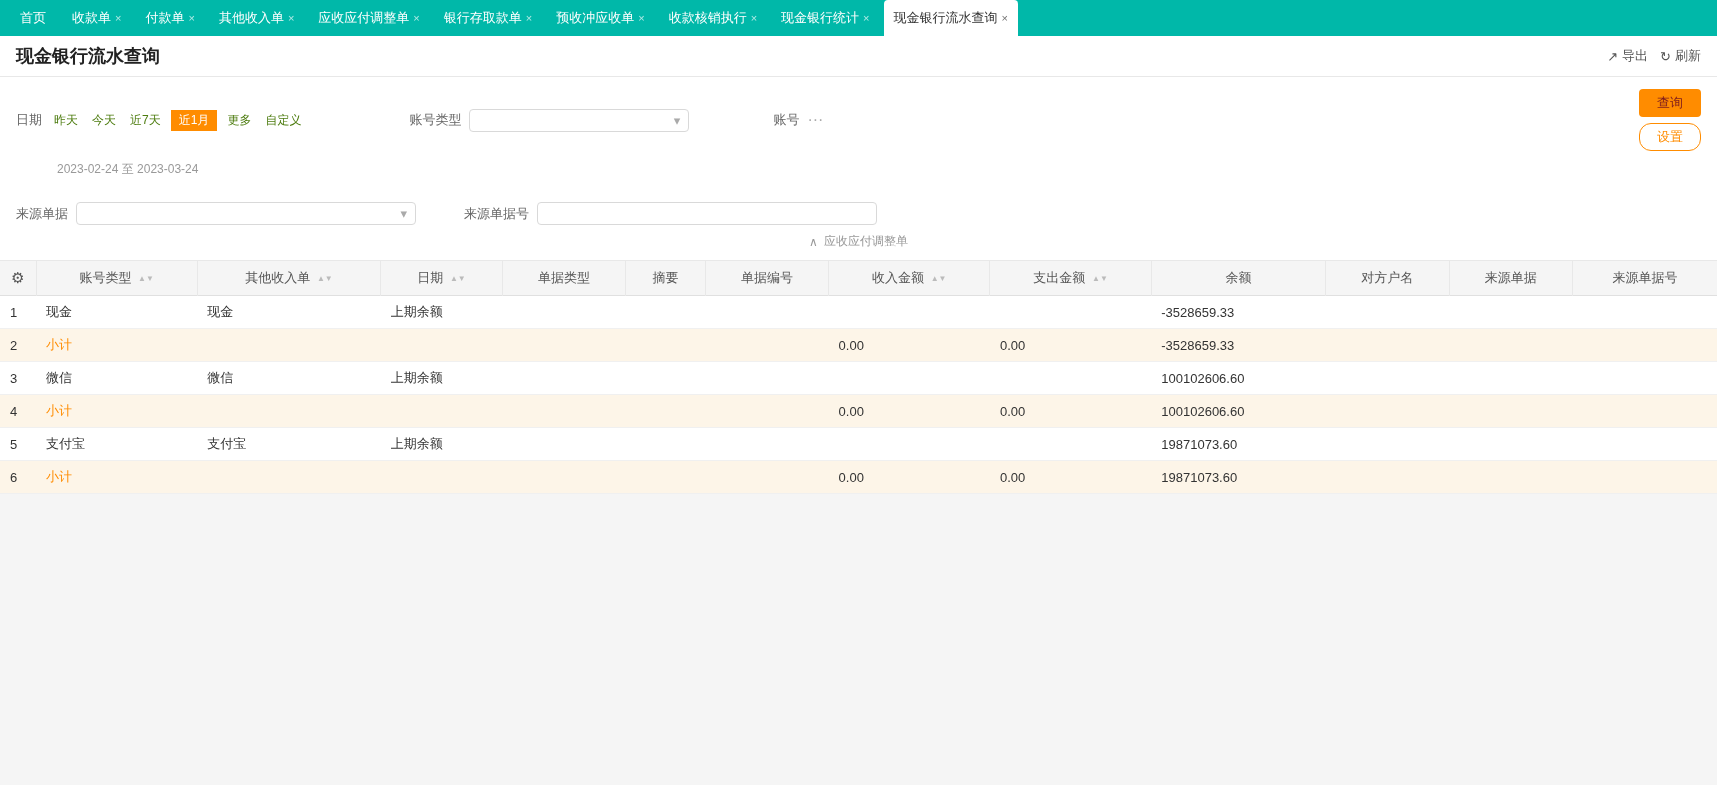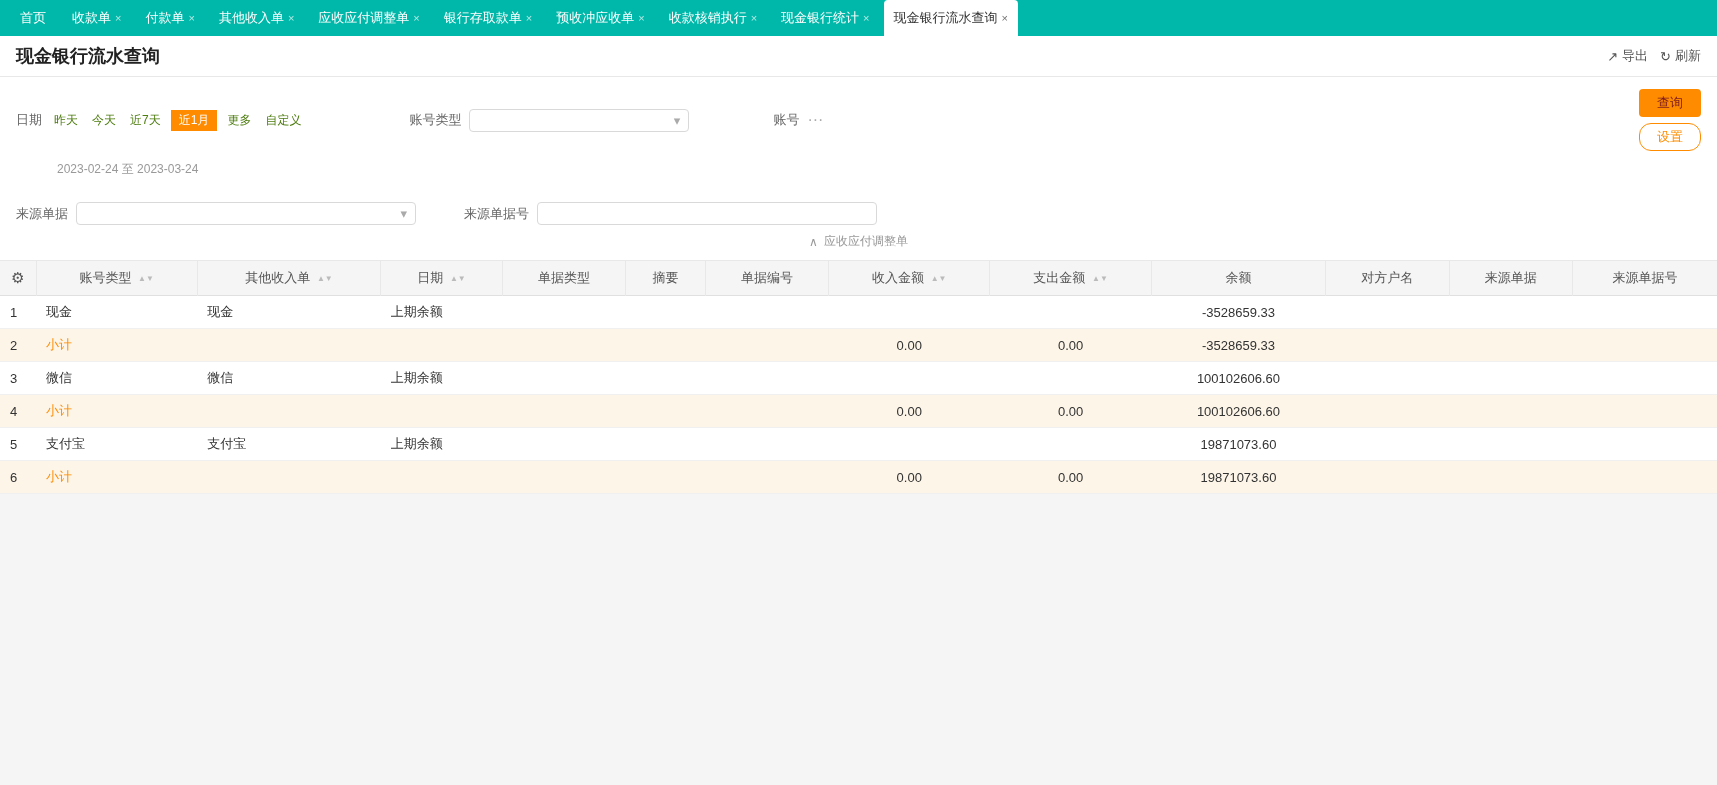--- a/index.html
+++ b/index.html
@@ -216,21 +216,21 @@
       border-bottom: 1px solid #f0f0f0;
     }
     tbody tr.subtotal {
       background: #fdf5e8;
     }
     tbody td {
       padding: 7px 10px;
       color: #333;
       white-space: nowrap;
     }
-    .td-number { text-align: center; }
+    .td-number { text-align: left; }
     .td-orange { color: #ff8c00; }
     .gear-unicode { font-size: 15px; }
   </style>
 </head>
 <body>
 
 <div class="top-nav">
   <div class="nav-home">首页</div>
   <div class="nav-item">
     <span>收款单</span>

